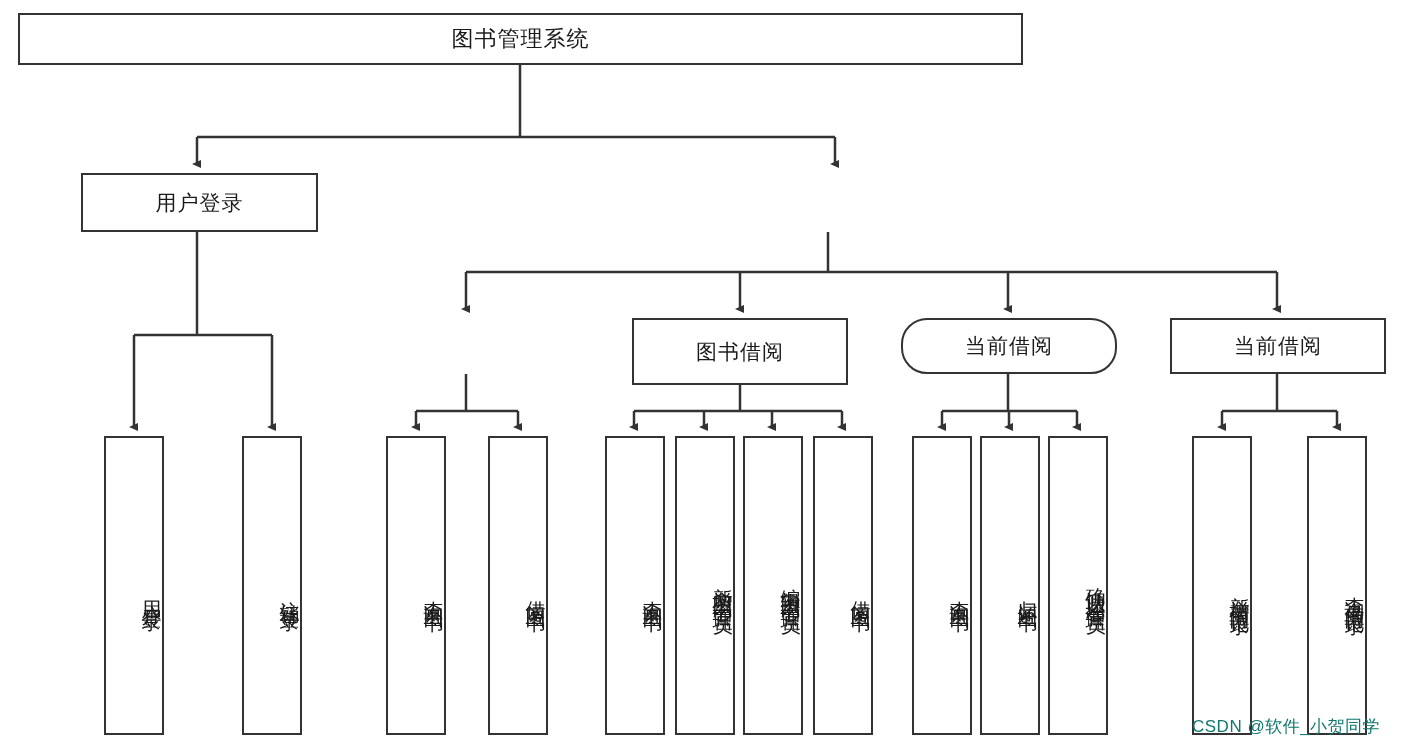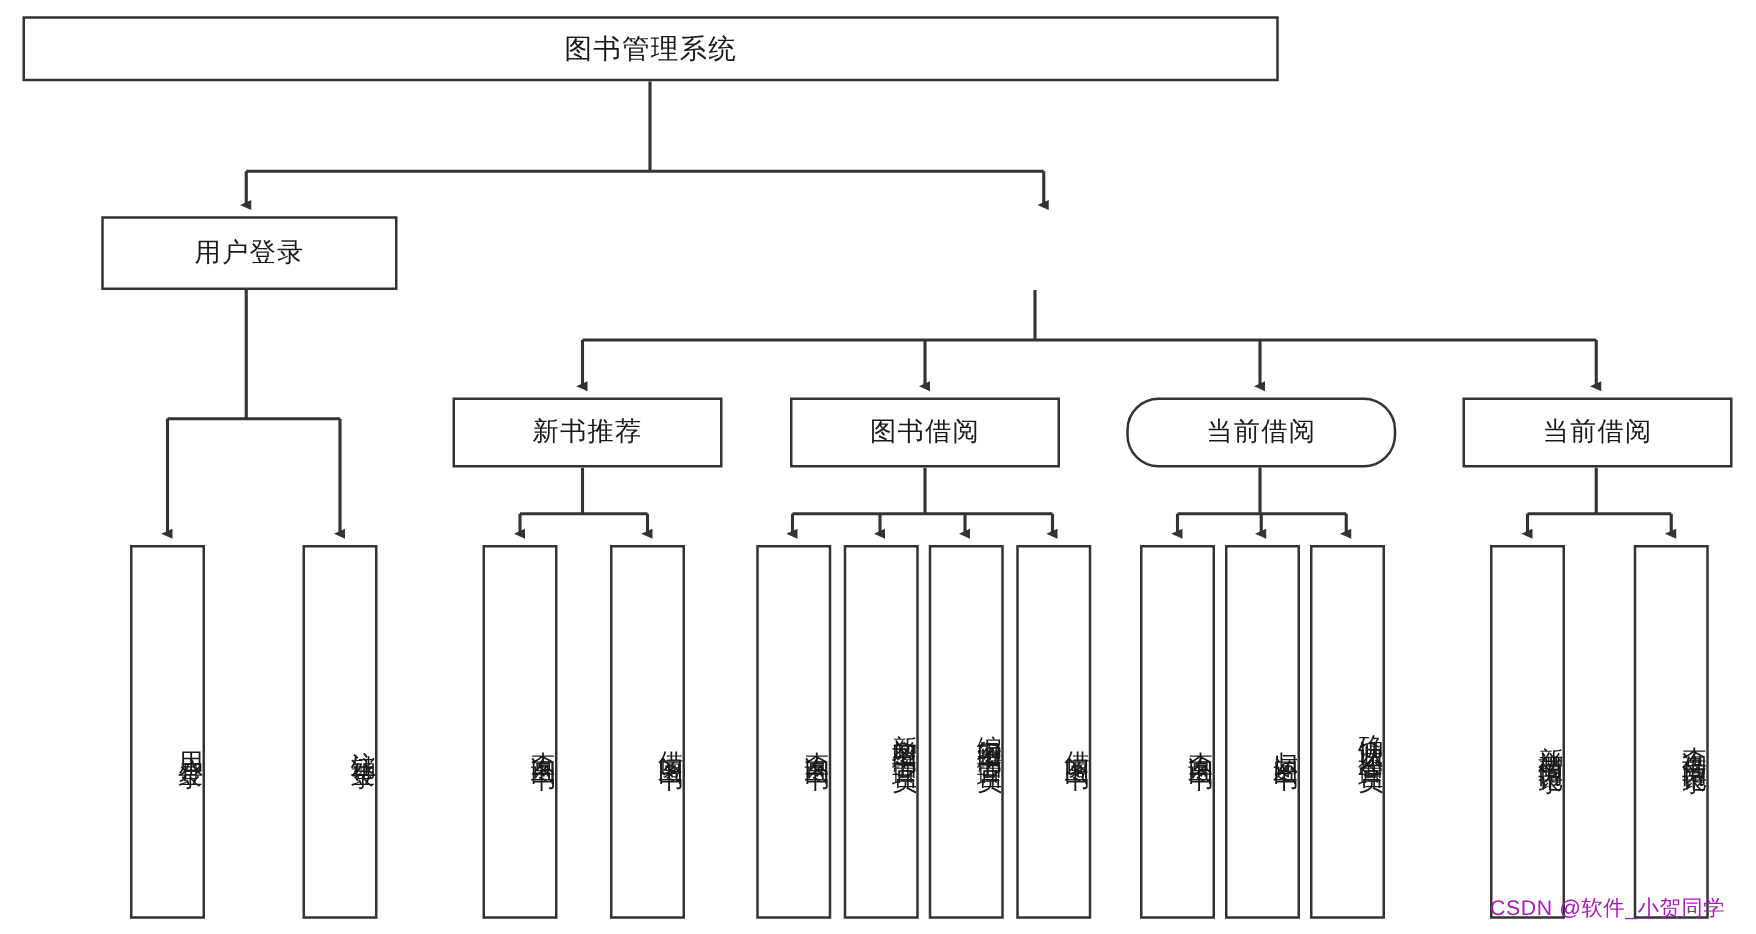--- a/index.html
+++ b/index.html
@@ -54,21 +54,21 @@
     padding-top: 14px;
     letter-spacing: 4px;
     line-height: 1.05;
   }
   .node.v.tall {
     padding-top: 8px;
   }
   .watermark {
     position: absolute;
     font-size: 17px;
-    color: #a21caf;
+    color: #0f766e;
     white-space: nowrap;
     letter-spacing: 0.5px;
   }
 </style>
 </head>
 <body>
 
 <div id="canvas">
 
   <svg id="wires" viewBox="0 0 1405 747">
@@ -122,24 +122,21 @@
   </svg>
 
   <div class="node h root" style="left:18px; top:13px; width:1005px; height:52px;">
     <span>图书管理系统</span>
   </div>
 
   <div class="node h" style="left:81px; top:173px; width:237px; height:59px;">
     <span>用户登录</span>
   </div>
 
-  <div class="node h" style="left:362px; top:318px; width:216px; height:56px;">
-    <span>新书推荐</span>
-  </div>
-  <div class="node h" style="left:632px; top:318px; width:216px; height:56px;">
+  <div class="node h" style="left:632px; top:318px; width:216px; height:67px;">
     <span>图书借阅</span>
   </div>
   <div class="node h" style="left:901px; top:318px; width:216px; height:56px;border-radius:26px;">
     <span>当前借阅</span>
   </div>
   <div class="node h" style="left:1170px; top:318px; width:216px; height:56px;">
     <span>当前借阅</span>
   </div>
 
   <div class="node v" style="left:104px; top:436px; width:60px; height:299px;">

